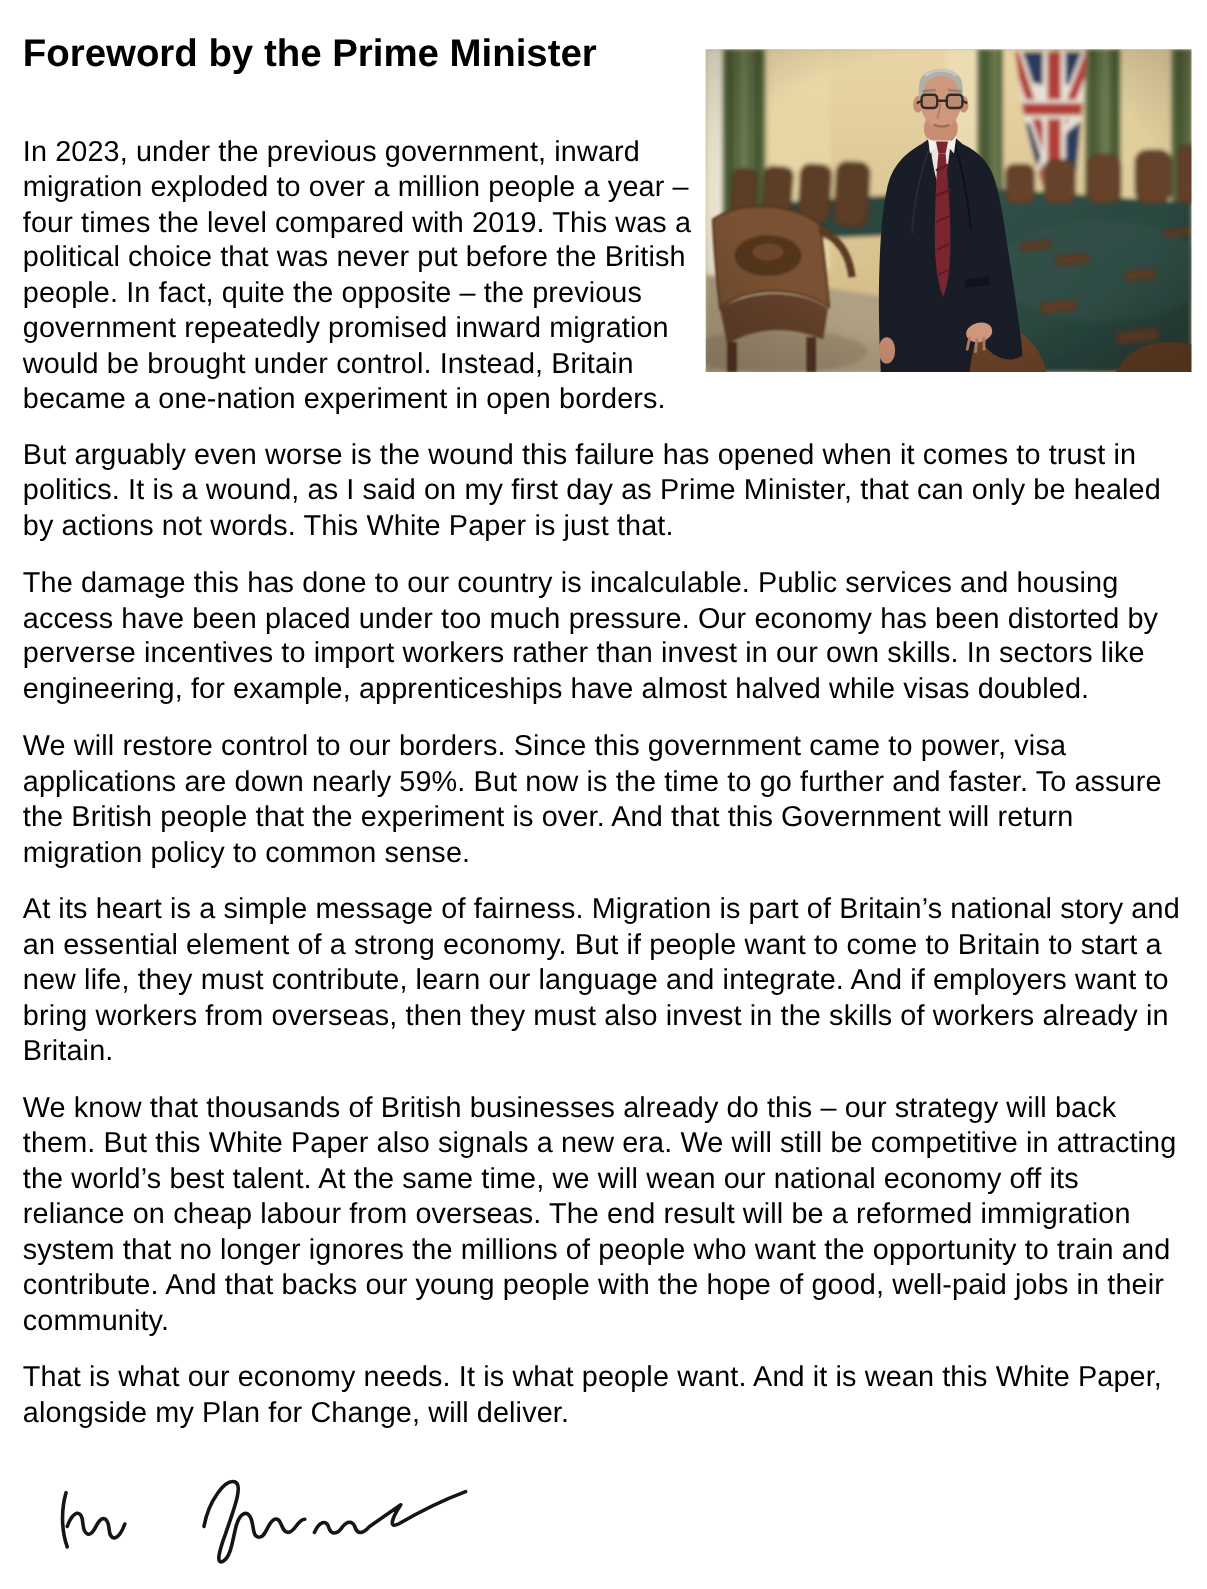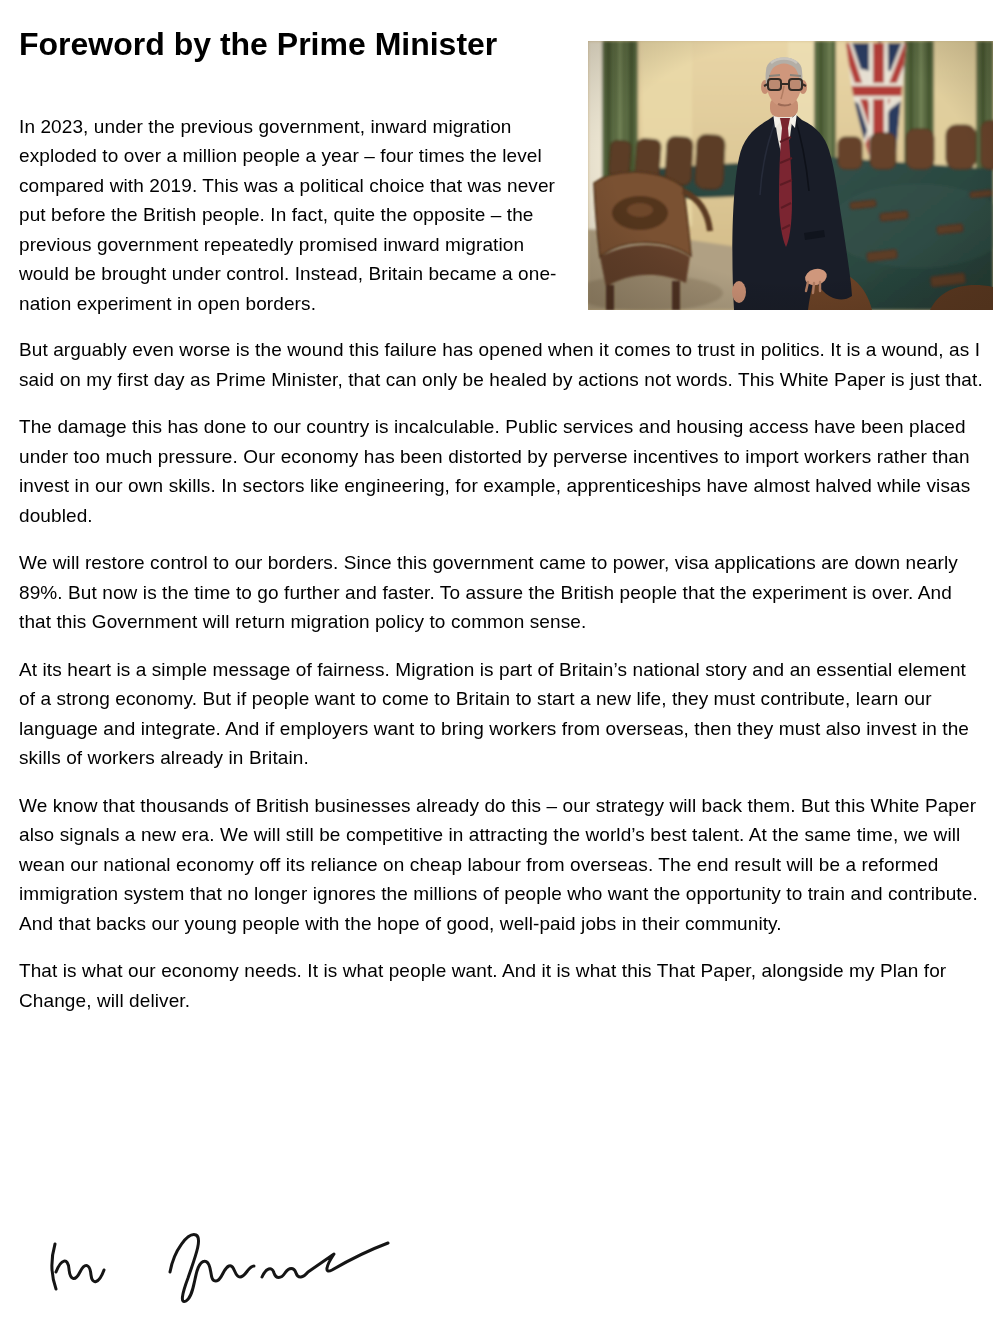--- a/index.html
+++ b/index.html
@@ -8,21 +8,21 @@
     font-family:"Liberation Sans","DejaVu Sans",sans-serif;
     color:#000;
     -webkit-font-smoothing:antialiased;
   }
   .content{padding:0 20px 0 19px;}
   h1.page-title{
     margin:0;padding-top:26px;
     font-size:32px;line-height:1.15;font-weight:bold;color:#000;
   }
   p.para{
-    font-size:19px;line-height:29.5px;margin:0 0 18px 0;color:#000;
+    font-size:24px;line-height:29.5px;margin:0 0 18px 0;color:#000;
     letter-spacing:0.1px;
   }
   p.intro{width:557px;margin-top:49px;margin-bottom:17px;}
   .pm-photo{
     position:absolute;left:588px;top:41px;width:405px;height:269px;
     overflow:hidden;background:#d9c394;
   }
   .pm-photo svg{display:block;width:405px;height:269px;}
   .signature{
     position:absolute;left:42px;top:1228px;width:372px;height:86px;
@@ -31,24 +31,24 @@
 </style>
 </head>
 <body>
 
 <div class="content">
   <h1 class="page-title">Foreword by the Prime Minister</h1>
 
   <p class="para intro">In 2023, under the previous government, inward migration exploded to over a million people a year – four times the level compared with 2019. This was a political choice that was never put before the British people. In fact, quite the opposite – the previous government repeatedly promised inward migration would be brought under control. Instead, Britain became a one-nation experiment in open borders.</p>
   <p class="para">But arguably even worse is the wound this failure has opened when it comes to trust in politics. It is a wound, as I said on my first day as Prime Minister, that can only be healed by actions not words. This White Paper is just that.</p>
   <p class="para">The damage this has done to our country is incalculable. Public services and housing access have been placed under too much pressure. Our economy has been distorted by perverse incentives to import workers rather than invest in our own skills. In sectors like engineering, for example, apprenticeships have almost halved while visas doubled.</p>
-  <p class="para">We will restore control to our borders. Since this government came to power, visa applications are down nearly 89%. But now is the time to go further and faster. To assure the British people that the experiment is over. And that this Government will return migration policy to common sense.</p>
+  <p class="para">We will restore control to our borders. Since this government came to power, visa applications are down nearly 59%. But now is the time to go further and faster. To assure the British people that the experiment is over. And that this Government will return migration policy to common sense.</p>
   <p class="para">At its heart is a simple message of fairness. Migration is part of Britain’s national story and an essential element of a strong economy. But if people want to come to Britain to start a new life, they must contribute, learn our language and integrate. And if employers want to bring workers from overseas, then they must also invest in the skills of workers already in Britain.</p>
   <p class="para">We know that thousands of British businesses already do this – our strategy will back them. But this White Paper also signals a new era. We will still be competitive in attracting the world’s best talent. At the same time, we will wean our national economy off its reliance on cheap labour from overseas. The end result will be a reformed immigration system that no longer ignores the millions of people who want the opportunity to train and contribute. And that backs our young people with the hope of good, well-paid jobs in their community.</p>
-  <p class="para">That is what our economy needs. It is what people want. And it is what this That Paper, alongside my Plan for Change, will deliver.</p>
+  <p class="para">That is what our economy needs. It is what people want. And it is wean this White Paper, alongside my Plan for Change, will deliver.</p>
 </div>
 
 <div class="pm-photo" role="img" aria-label="The Prime Minister standing at the Cabinet Room table beside a Union Jack flag">
   <svg viewBox="0 0 405 269" preserveAspectRatio="none">
     <defs>
       <linearGradient id="wallg" x1="0" y1="0" x2="0" y2="1">
         <stop offset="0" stop-color="#e8d5a6"></stop>
           <stop offset="1" stop-color="#d0b884"></stop>
       </linearGradient>
       <linearGradient id="tableg" x1="0" y1="0" x2="1" y2="1">

